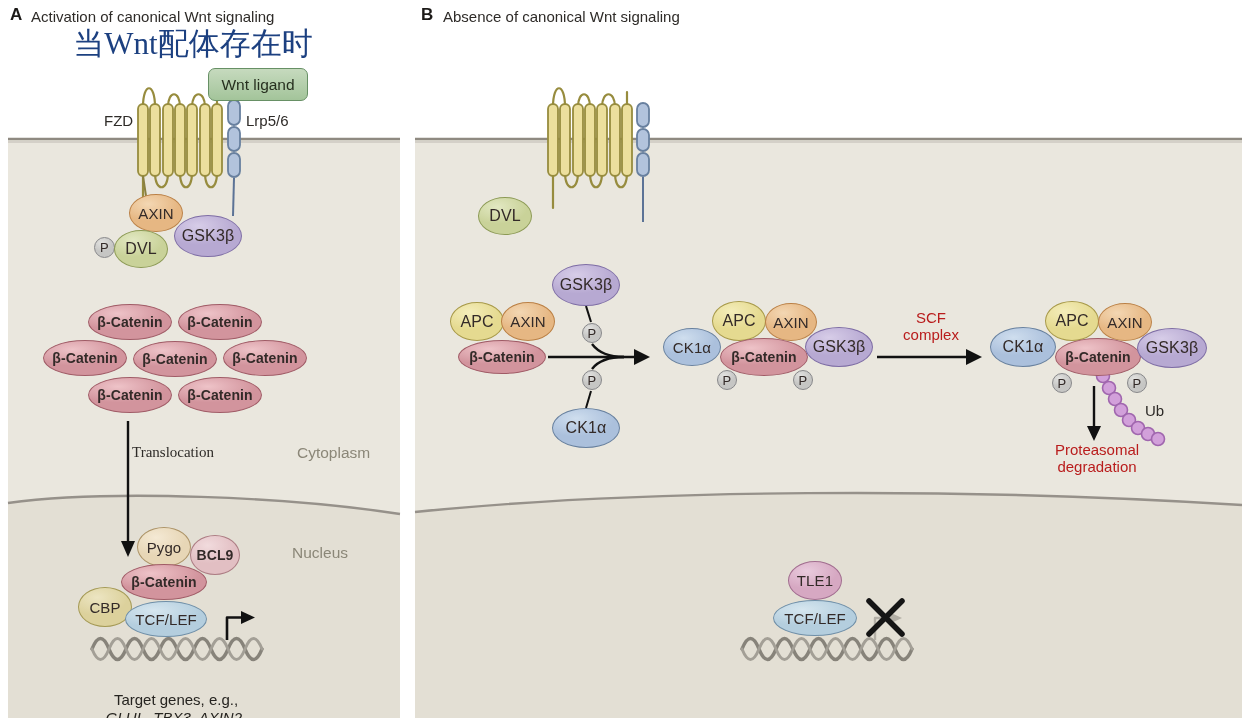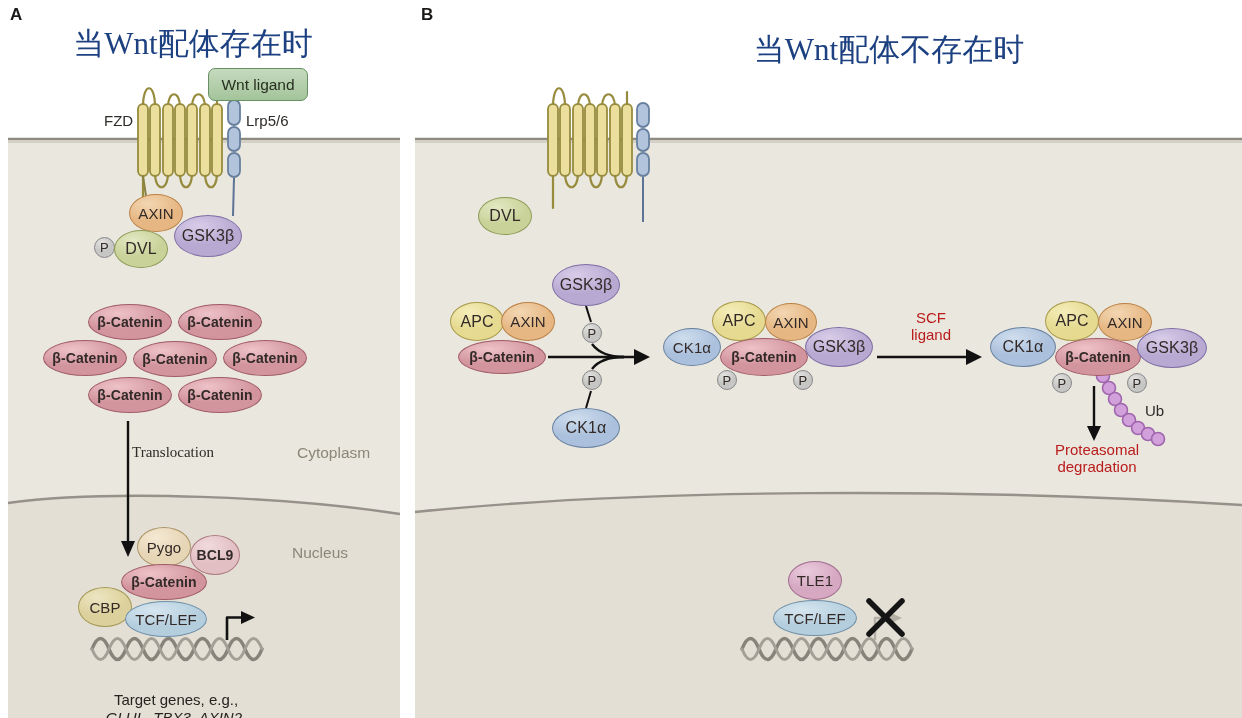--- a/index.html
+++ b/index.html
@@ -170,24 +170,25 @@
       <path d="M875,640 L875,618 L893,618" fill="none" stroke="#b3afa6" stroke-width="2.4" stroke-linejoin="round"></path>
       <polygon points="902,618 889,612 889,624" fill="#b3afa6"></polygon>
     </g>
     <g stroke="#151515" stroke-width="5.5" stroke-linecap="round">
       <line x1="869" y1="601" x2="902" y2="634"></line>
       <line x1="902" y1="601" x2="869" y2="634"></line>
     </g>
   </svg>
 
   <div class="lbl tag" style="left:10px;top:5px;">A</div>
+  <div class="lbl" style="left:31px;top:8px;">Activation of canonical Wnt signaling</div>
   <div class="cn-title" style="left:43px;top:23px;width:300px;">当Wnt配体存在时</div>
 
   <div class="lbl tag" style="left:421px;top:5px;">B</div>
-  <div class="cn-title" style="left:733px;top:29px;width:312px;">当Wnt配体不存在时</div>
+  <div class="lbl" style="left:443px;top:8px;">Absence of canonical Wnt signaling</div>
 
   <div class="wnt-box">Wnt ligand</div>
   <div class="lbl" style="left:104px;top:112px;">FZD</div>
   <div class="lbl" style="left:246px;top:112px;">Lrp5/6</div>
   <div class="lbl" style="left:132px;top:444px;font-family:Liberation Serif, serif;">Translocation</div>
   <div class="lbl lbl-gray" style="left:297px;top:444px;">Cytoplasm</div>
   <div class="lbl lbl-gray" style="left:292px;top:544px;">Nucleus</div>
 
   <div class="blob c-orange" style="left:129px;top:194px;width:54px;height:38px;">AXIN</div>
   <div class="blob c-purple f16" style="left:174px;top:215px;width:68px;height:42px;">GSK3β</div>
@@ -227,21 +228,21 @@
   <div class="blob c-blue" style="left:663px;top:328px;width:58px;height:38px;">CK1α</div>
   <div class="blob c-yellow f16" style="left:712px;top:301px;width:54px;height:40px;">APC</div>
   <div class="blob c-orange" style="left:765px;top:303px;width:52px;height:38px;">AXIN</div>
   <div class="blob c-pink f14" style="left:720px;top:338px;width:88px;height:38px;">β-Catenin</div>
   <div class="blob c-purple f16" style="left:805px;top:327px;width:68px;height:40px;">GSK3β</div>
   <div class="blob c-gray f13" style="left:717px;top:370px;width:20px;height:20px;">P</div>
   <div class="blob c-gray f13" style="left:793px;top:370px;width:20px;height:20px;">P</div>
 
   <div class="twoline" style="left:896px;top:309px;width:70px;">
     <div>SCF</div>
-    <div>ligand</div>
+    <div>complex</div>
   </div>
 
   <div class="blob c-blue f16" style="left:990px;top:327px;width:66px;height:40px;">CK1α</div>
   <div class="blob c-yellow f16" style="left:1045px;top:301px;width:54px;height:40px;">APC</div>
   <div class="blob c-orange" style="left:1098px;top:303px;width:54px;height:38px;">AXIN</div>
   <div class="blob c-pink f14" style="left:1055px;top:338px;width:86px;height:38px;">β-Catenin</div>
   <div class="blob c-purple f16" style="left:1137px;top:328px;width:70px;height:40px;">GSK3β</div>
   <div class="blob c-gray f13" style="left:1052px;top:373px;width:20px;height:20px;">P</div>
   <div class="blob c-gray f13" style="left:1127px;top:373px;width:20px;height:20px;">P</div>
 

